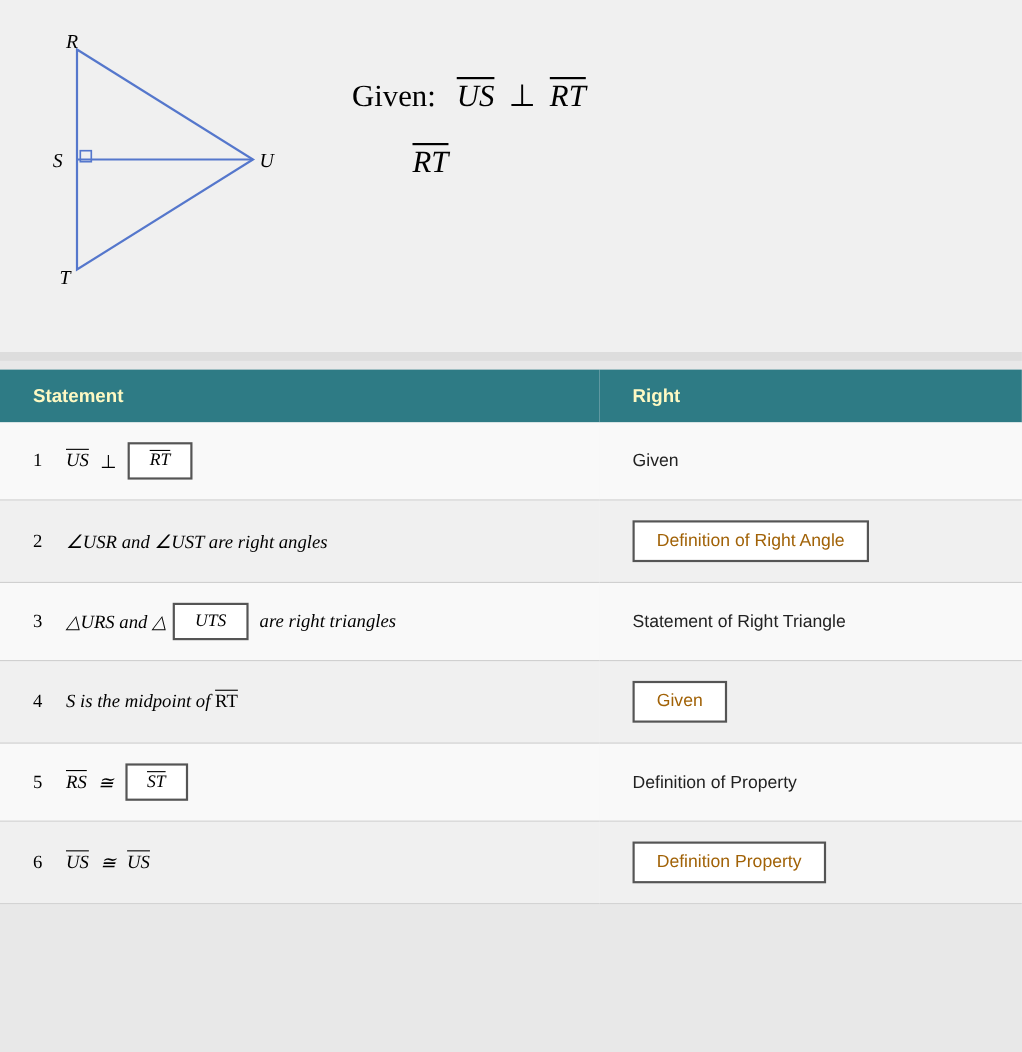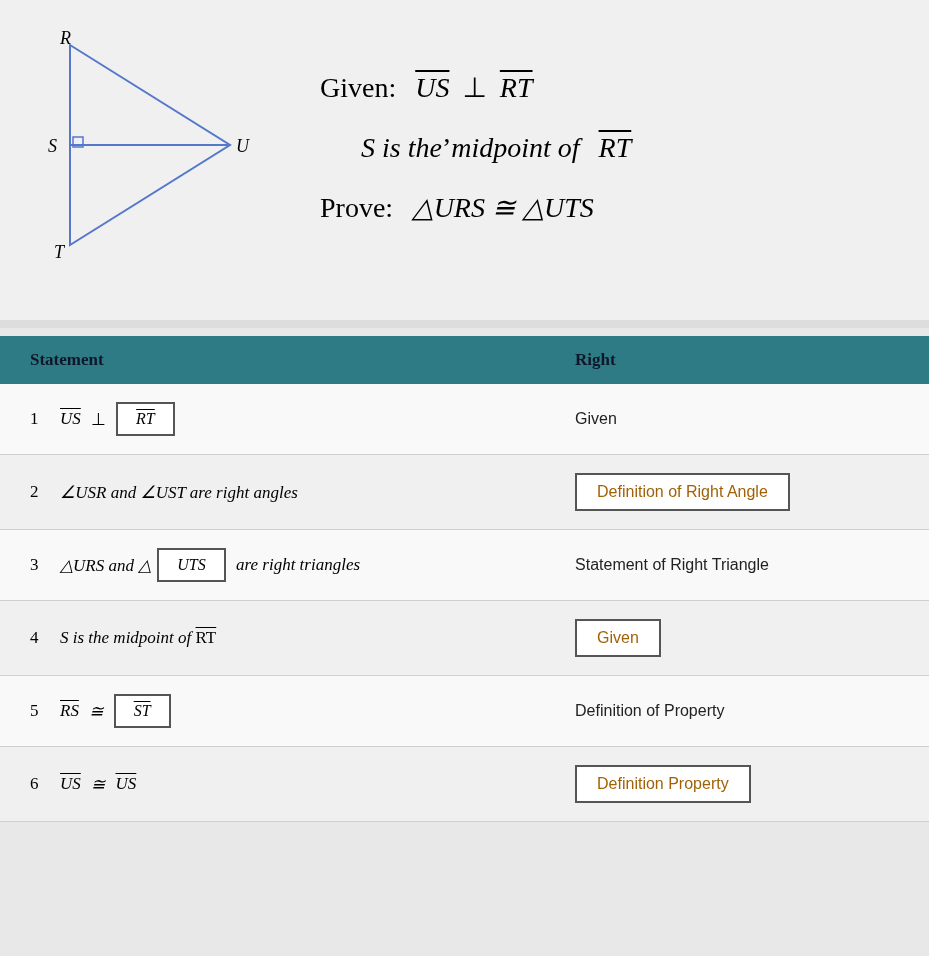--- a/index.html
+++ b/index.html
@@ -64,22 +64,22 @@
     .proof-table {
       width: 100%;
       border-collapse: collapse;
     }
 
     .proof-table thead tr {
       background: #2e7b85;
     }
 
     .proof-table thead th {
-      color: #0f172a;
-      font-family: Liberation Serif, serif;
+      color: #fef9c3;
+      font-family: Liberation Sans, sans-serif;
       font-weight: 600;
       font-size: 17px;
       padding: 14px 30px;
       text-align: left;
     }
 
     .proof-table tbody tr {
       border-bottom: 1px solid #d0d0d0;
       background: #f9f9f9;
     }
@@ -163,28 +163,22 @@
   <div class="given-prove">
     <div class="line">
       <span>Given:</span>
       &nbsp;
       <span class="overline math-text">US</span>
       <span class="perp-symbol">&nbsp;⊥&nbsp;</span>
       <span class="overline math-text">RT</span>
     </div>
     <div class="line">
       &nbsp;&nbsp;&nbsp;&nbsp;&nbsp;
-      <span class="math-text">S is the<span style="font-style:normal">’</span>midpoint of</span>
       &nbsp;
       <span class="overline math-text">RT</span>
-    </div>
-    <div class="line">
-      <span>Prove:</span>
-      &nbsp;
-      <span class="math-text">△URS ≅ △UTS</span>
     </div>
   </div>
 </div>
 
 <div class="separator"></div>
 
 <div class="table-section">
   <table class="proof-table">
     <thead>
       <tr>

